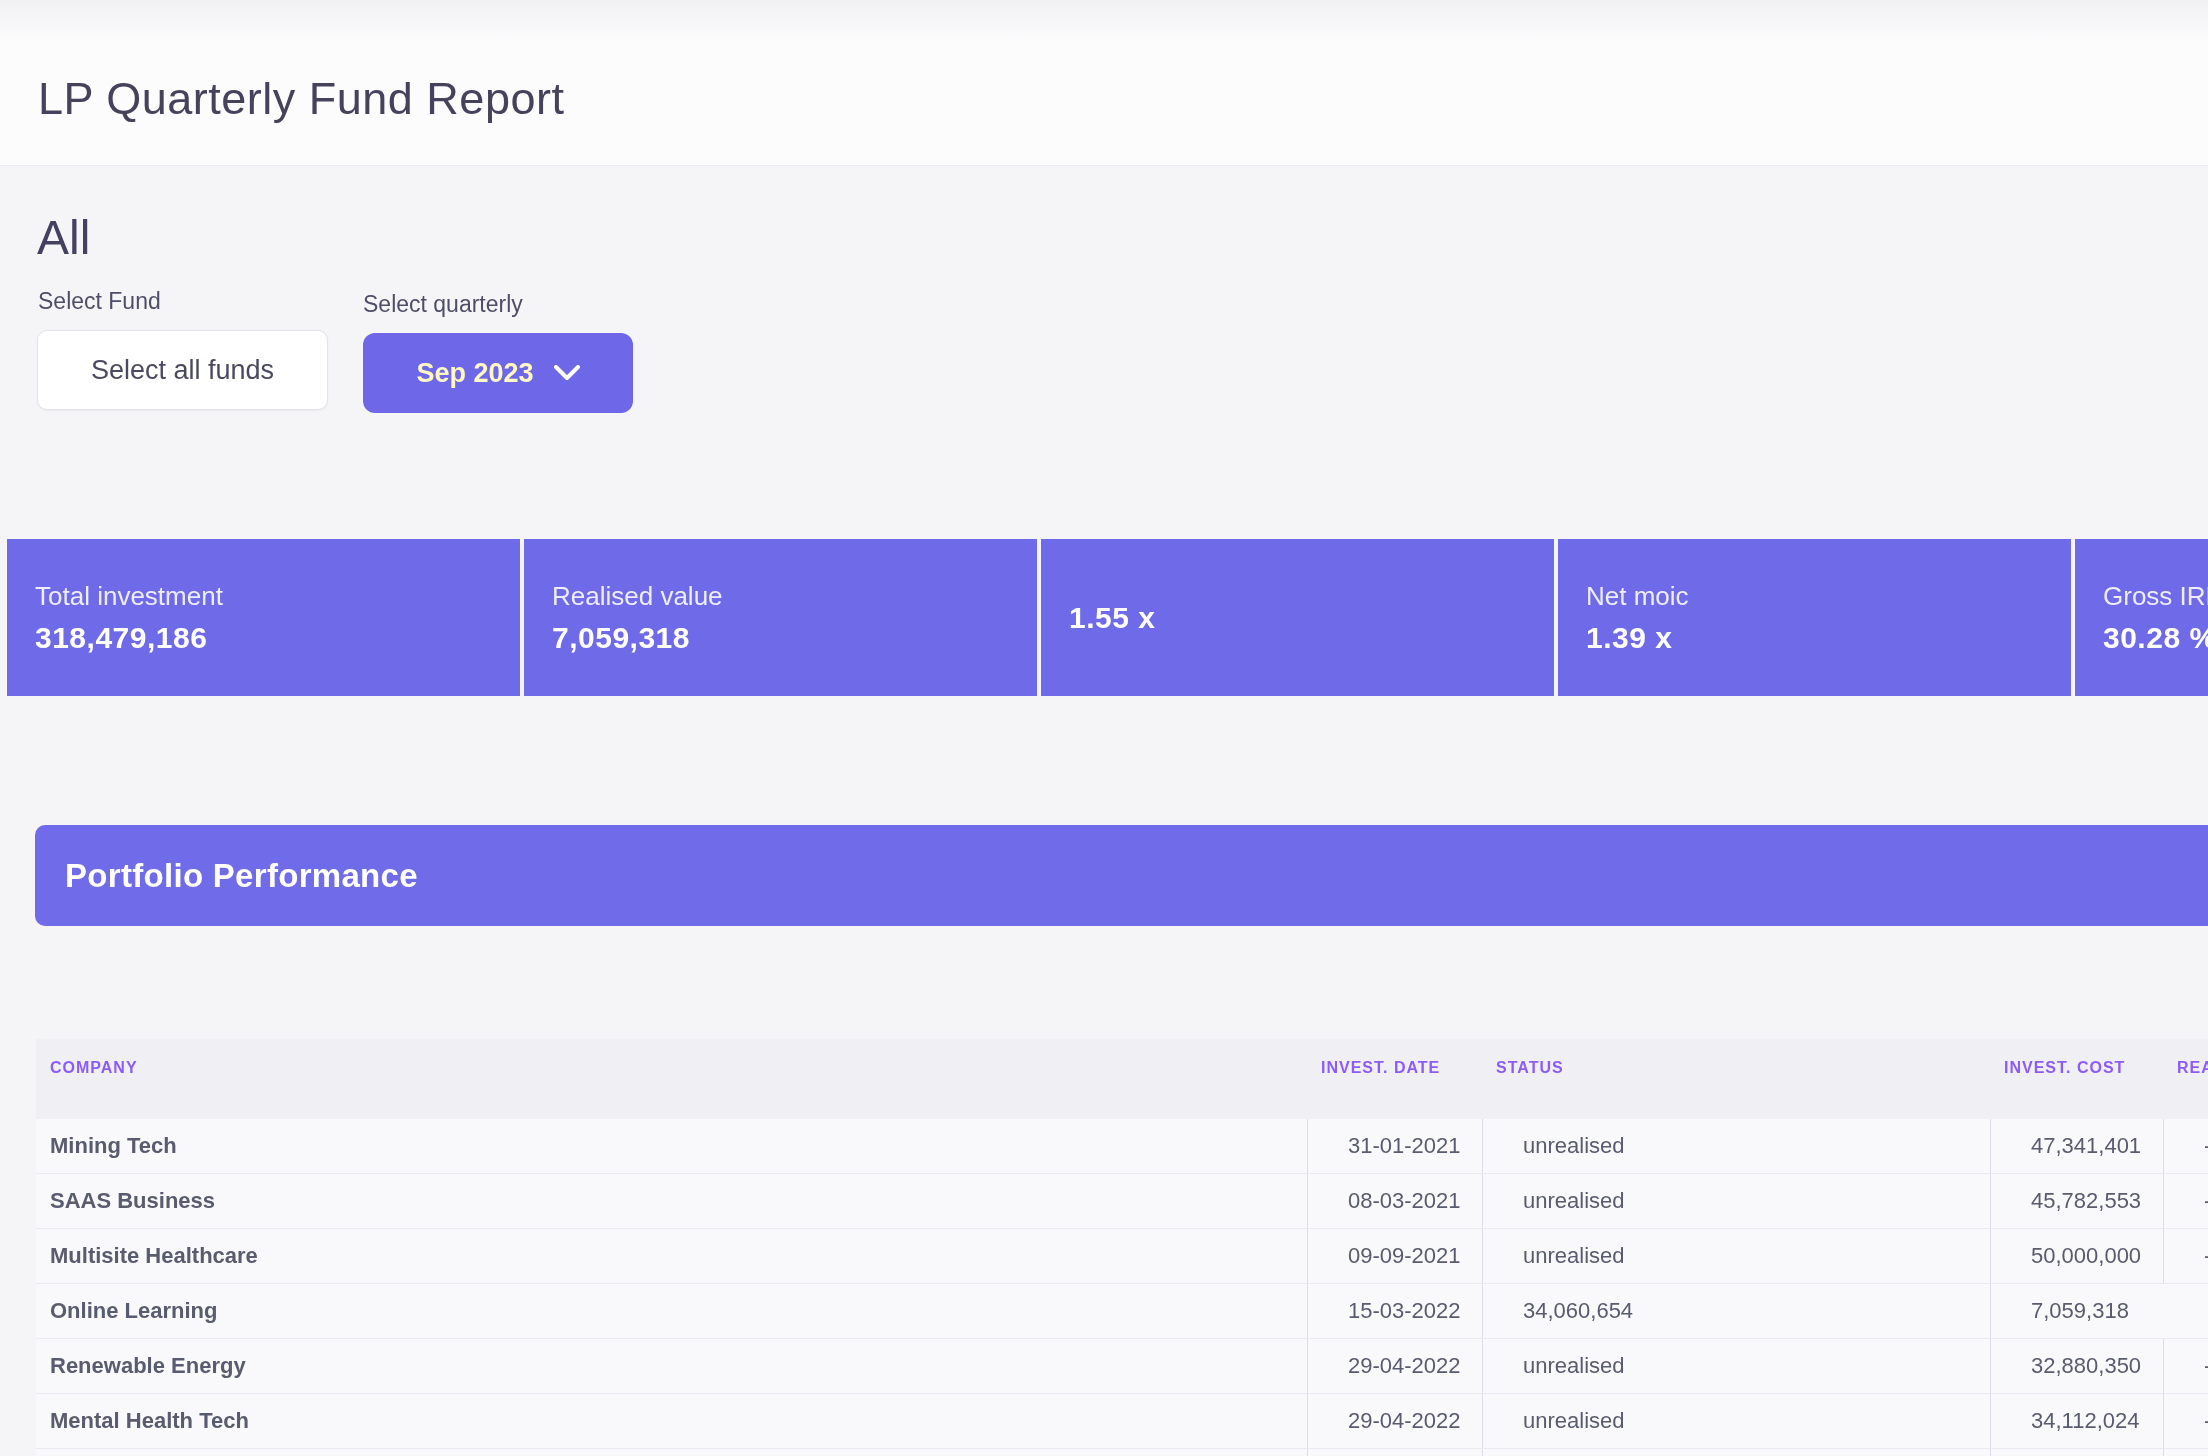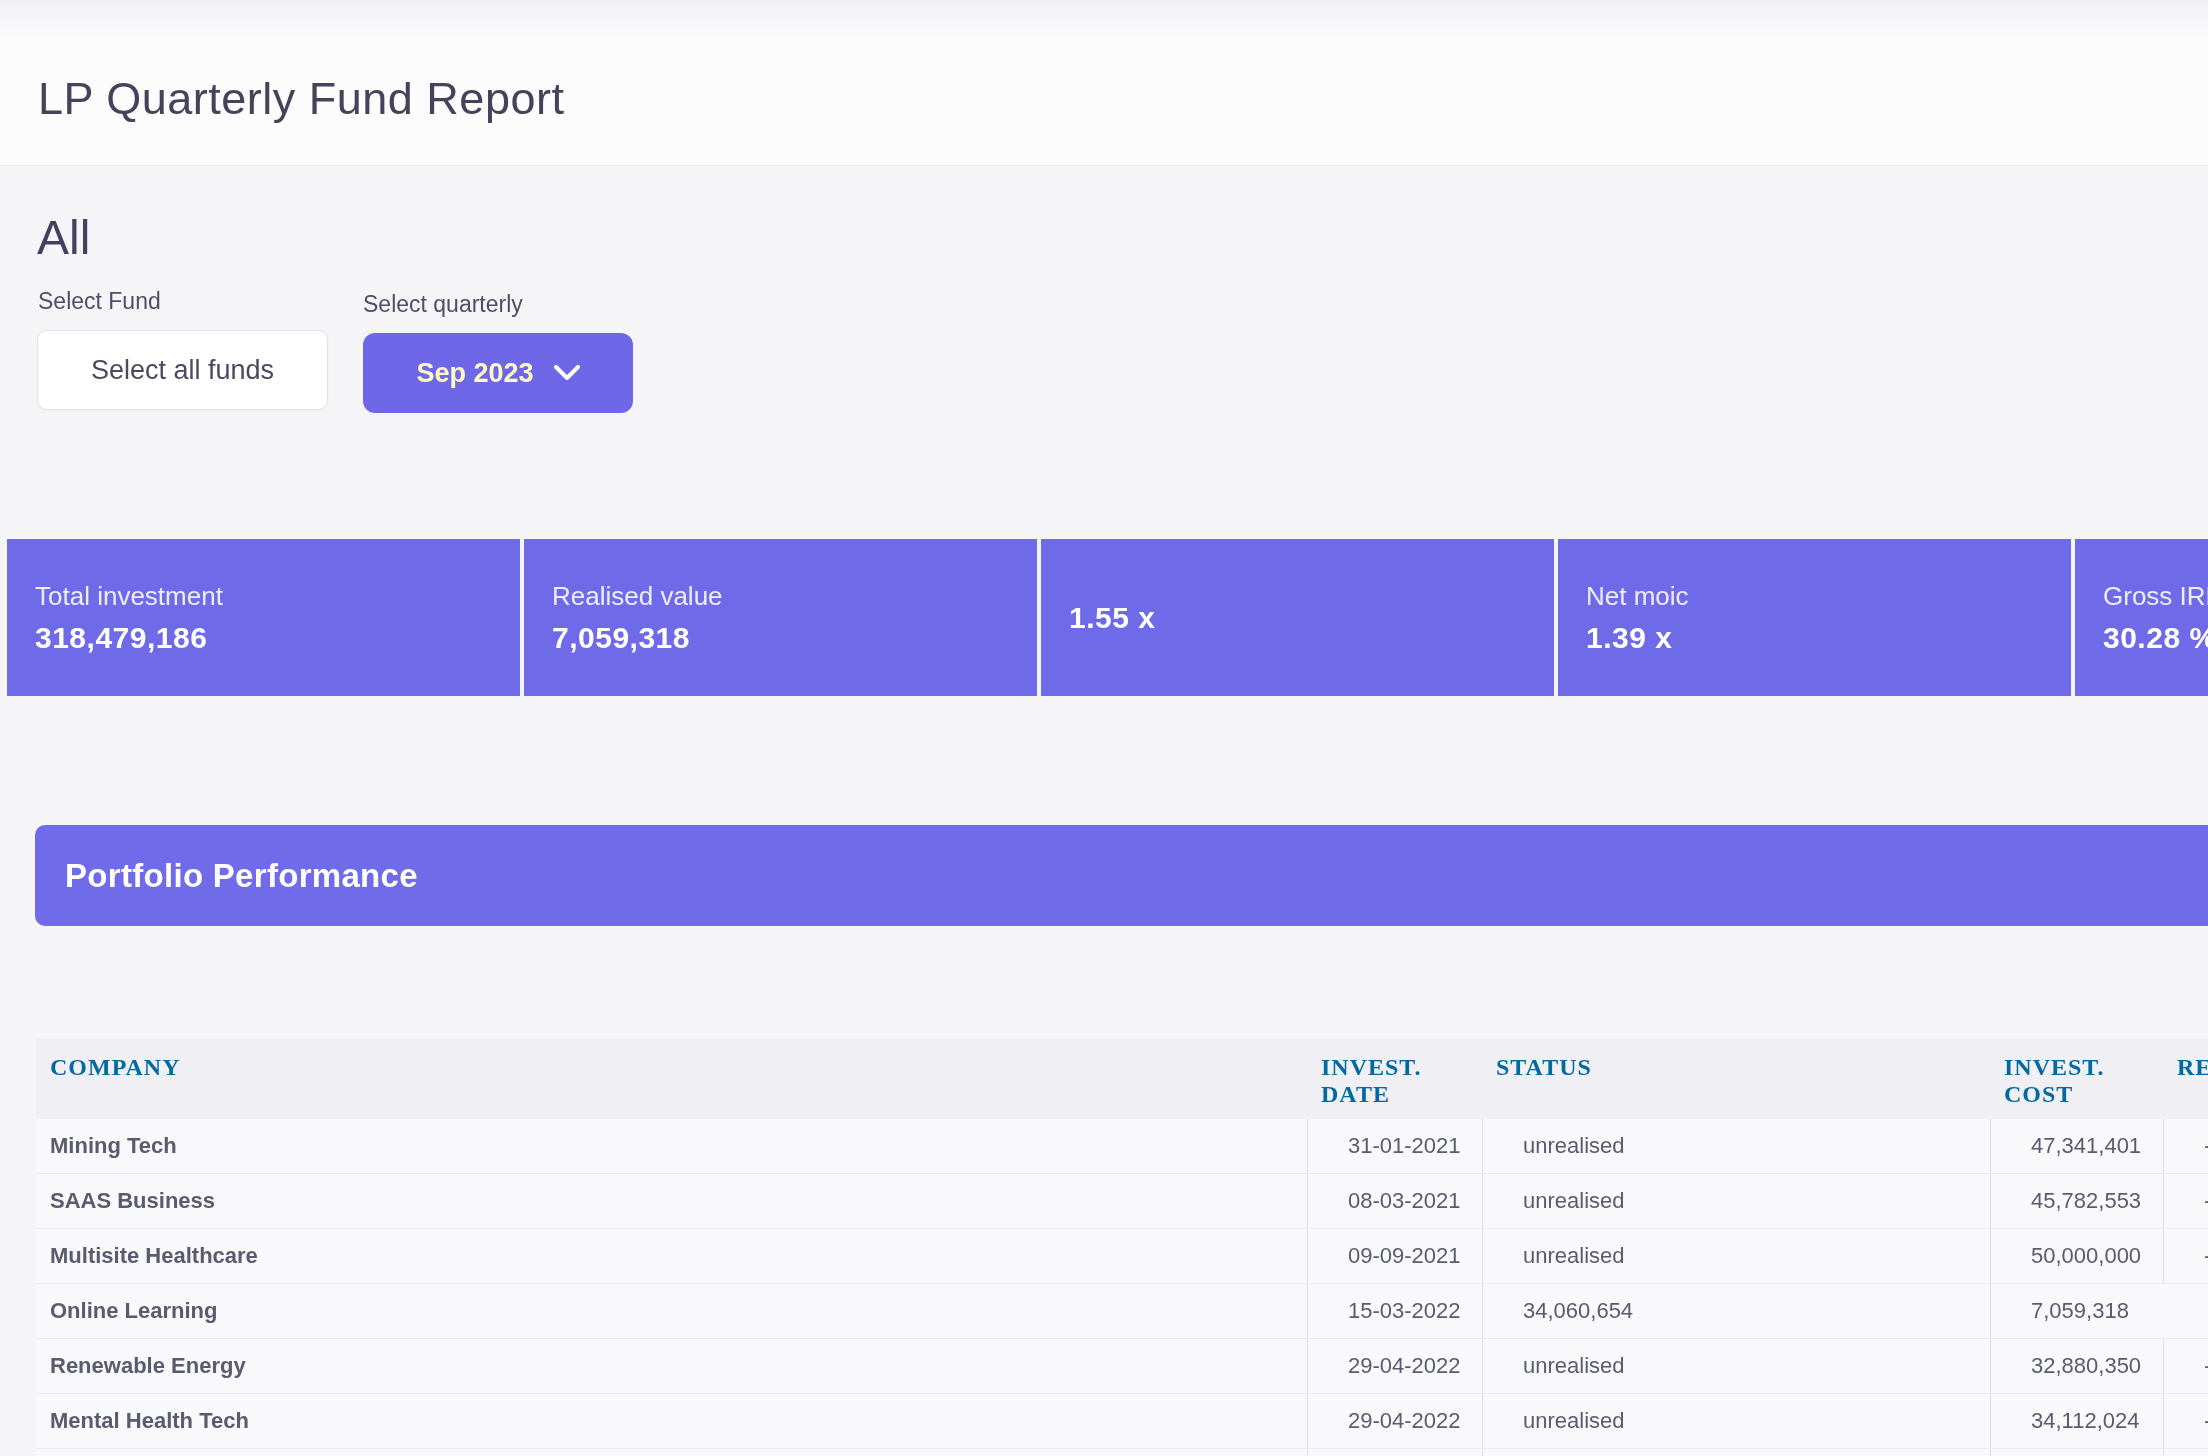--- a/index.html
+++ b/index.html
@@ -68,22 +68,22 @@
   }
   .banner-title{ font-size:33px; font-weight:600; color:#ffffff; letter-spacing:.3px; }
 
   
   .table{
     position:absolute; left:36px; top:1039px; width:2472px;
   }
   .t-grid{ display:grid; grid-template-columns:1271px 175px 508px 173px 345px; }
   .t-head{ background:#efeff4; height:80px; }
   .t-head .cell{
-    padding:15px 14px 0 14px; font-size:24px; font-weight:bold;
-    color:#0369a1; letter-spacing:1px; line-height:27px; text-transform:uppercase;font-family:Liberation Serif, serif;
+    padding:15px 14px 0 14px; font-size:16px; font-weight:bold;
+    color:#8b5cf6; letter-spacing:1px; line-height:27px; text-transform:uppercase;
   }
   .t-row{ background:#f9f9fb; height:55px; border-bottom:1px solid #e9eaf2; }
   .t-row .cell{
     display:flex; align-items:center; padding:0 14px;
     font-size:22px; color:#595b6e;
   }
   .t-row .cell + .cell{ border-left:1px solid #dcdde8;padding-left:40px; }
   .company-cell{ font-weight:bold; color:#4c4d61; }
 </style>
 </head>

